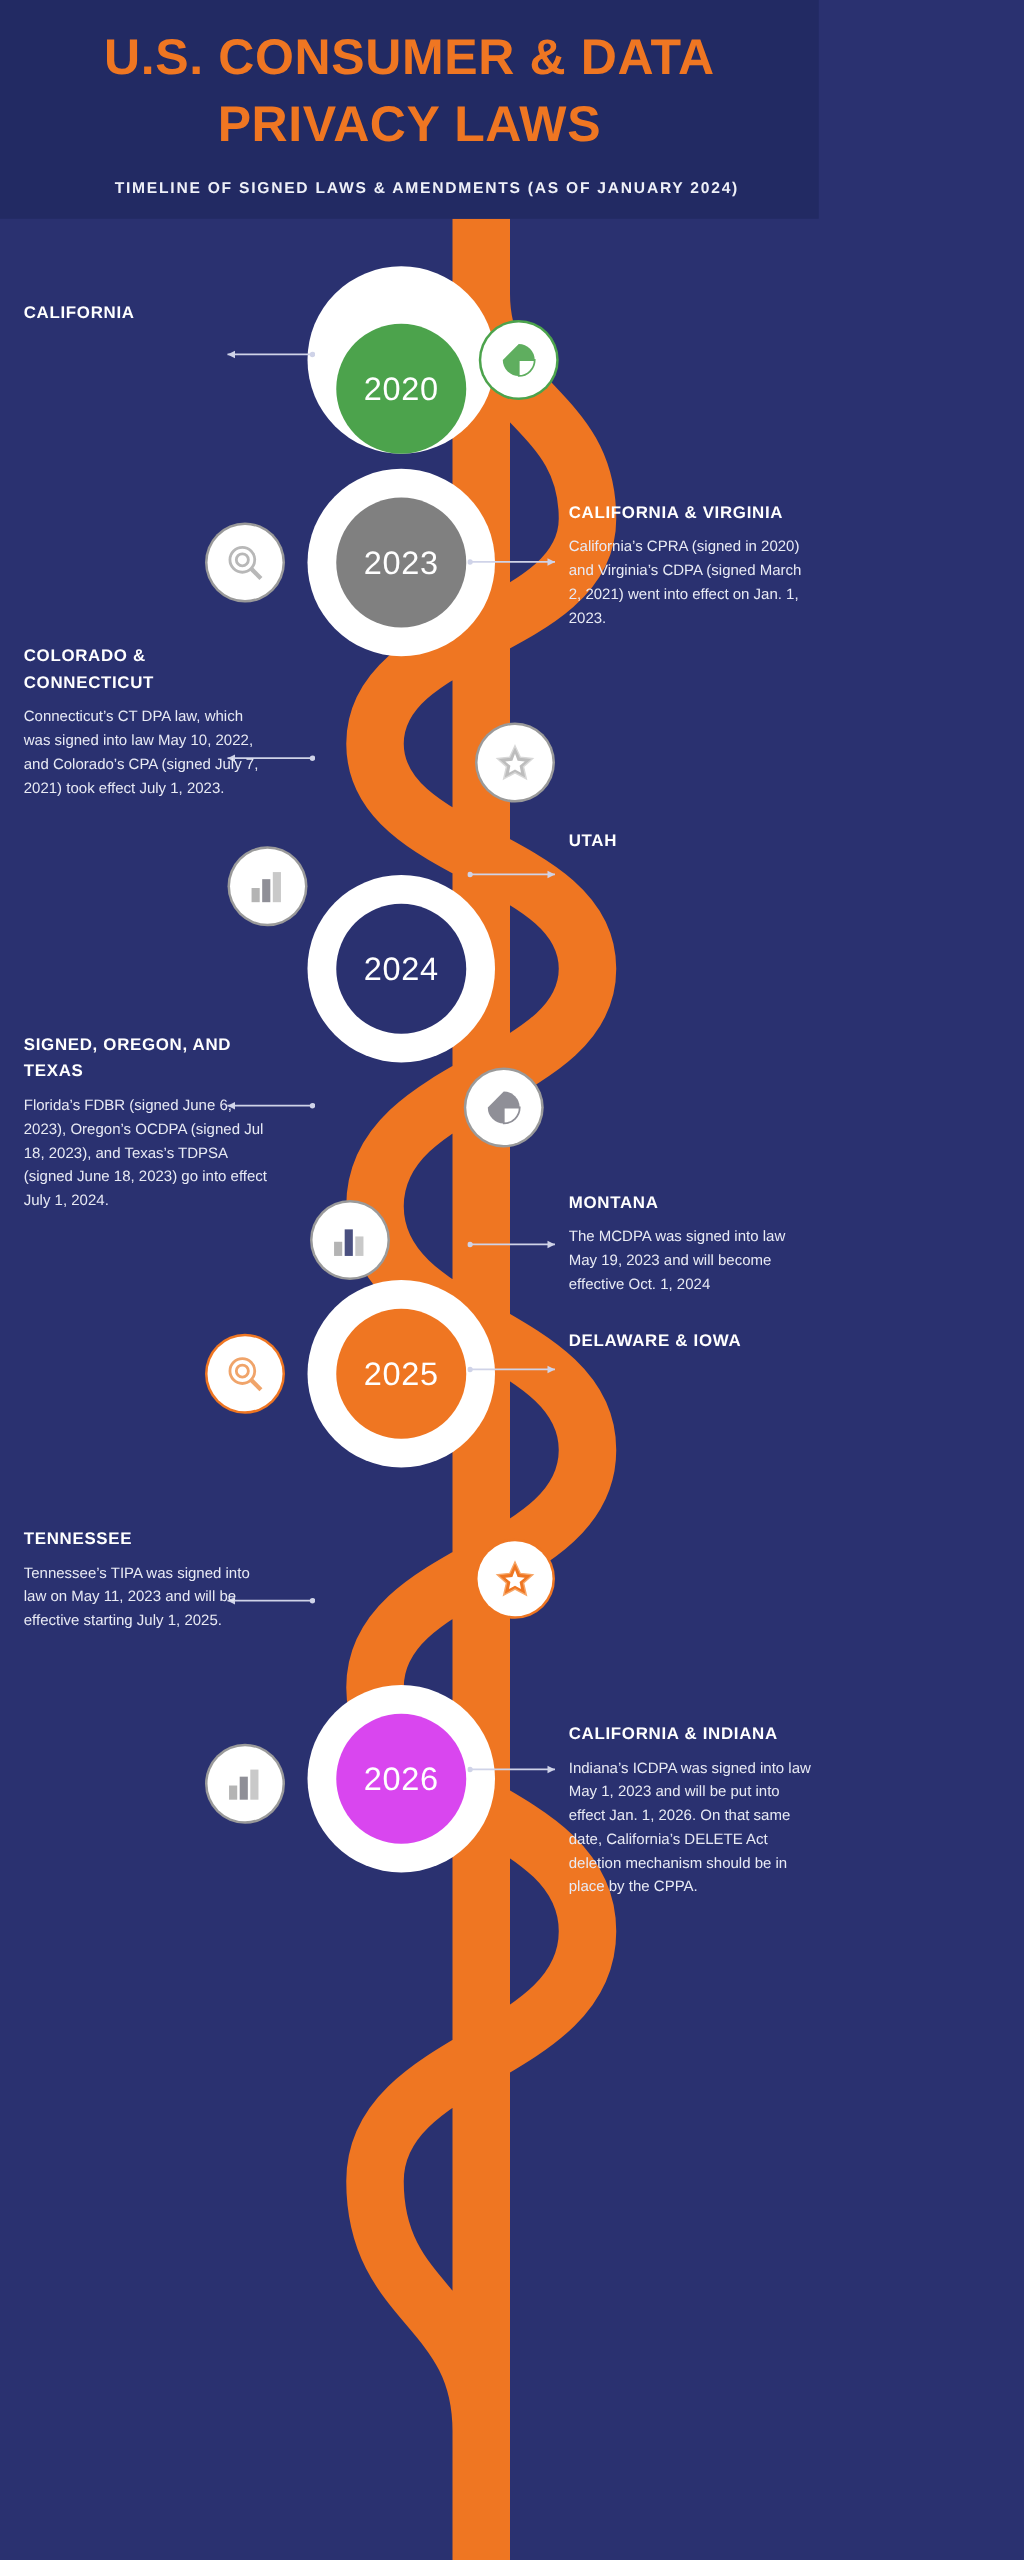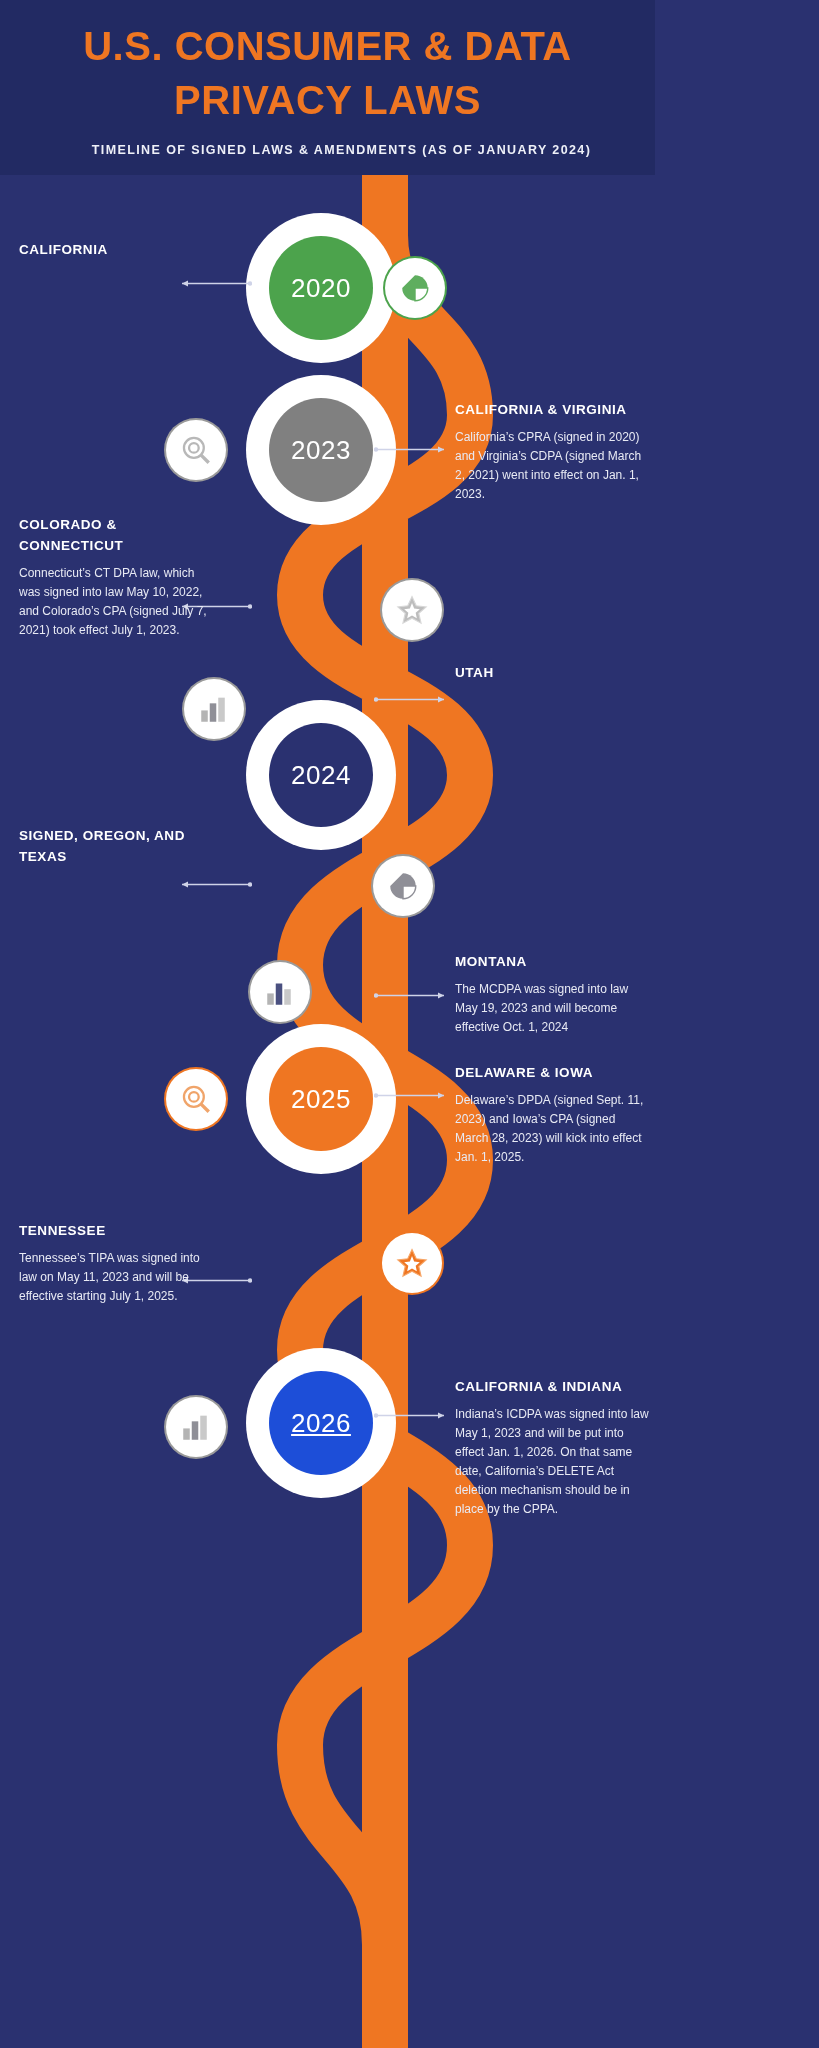--- a/index.html
+++ b/index.html
@@ -94,38 +94,38 @@
            C 300 510 470 510 470 600
            C 470 690 300 690 300 790
            C 300 890 470 890 470 985
            C 470 1080 300 1080 300 1175
            C 300 1270 470 1270 470 1370
            C 470 1470 300 1470 300 1570
            C 300 1670 385 1670 385 1770
            L 385 1873 Z" fill="none" stroke="#ef7622" stroke-width="46" stroke-linecap="butt"></path>
 </svg>
 
-<div class="year w150" style="left:246px; top:213px;">
+<div class="year w150" style="left:246px; top:213px;align-items:flex-end;">
   <div class="inner i104" style="background:#4ca34c;">2020</div>
 </div>
 
 <div class="year w150" style="left:246px; top:375px;">
   <div class="inner i104" style="background:#808080;">2023</div>
 </div>
 
 <div class="year w150" style="left:246px; top:700px;">
   <div class="inner i104" style="background:#2a3170; color:#ffffff;">2024</div>
 </div>
 
 <div class="year w150" style="left:246px; top:1024px;">
   <div class="inner i104" style="background:#ef7622;">2025</div>
 </div>
 
 <div class="year w150" style="left:246px; top:1348px;">
-  <div class="inner i104" style="background:#1d4ed8;text-decoration:underline;">2026</div>
+  <div class="inner i104" style="background:#d946ef;">2026</div>
 </div>
 
 <div class="badge ring-green" style="left:385px; top:258px;">
   <svg viewBox="0 0 24 24">
     <path d="M12 3 A9 9 0 1 1 3 12 Z" fill="#5fae5f"></path>
     <path d="M12 12 H21 A9 9 0 0 1 12 21 Z" fill="#ffffff" stroke="#5fae5f" stroke-width="1"></path>
   </svg>
 </div>
 
 <div class="badge ring-gray" style="left:166px; top:420px;">
@@ -267,30 +267,30 @@
   <h3>COLORADO &amp; CONNECTICUT</h3>
   <p>Connecticut’s CT DPA law, which was signed into law May 10, 2022, and Colorado’s CPA (signed July 7, 2021) took effect July 1, 2023.</p>
 </div>
 
 <div class="block right" style="left:455px; top:663px;">
   <h3>UTAH</h3>
 </div>
 
 <div class="block left" style="left:19px; top:826px;">
   <h3>SIGNED, OREGON, AND TEXAS</h3>
+  <p>Florida’s FDBR (signed June 6, 2023), Oregon’s OCDPA (signed Jul 18, 2023), and Texas’s TDPSA (signed June 18, 2023) go into effect July 1, 2024.</p>
 </div>
 
 <div class="block right" style="left:455px; top:952px;">
   <h3>MONTANA</h3>
   <p>The MCDPA was signed into law May 19, 2023 and will become effective Oct. 1, 2024</p>
 </div>
 
 <div class="block right" style="left:455px; top:1063px;">
   <h3>DELAWARE &amp; IOWA</h3>
-  <p>Delaware’s DPDA (signed Sept. 11, 2023) and Iowa’s CPA (signed March 28, 2023) will kick into effect Jan. 1, 2025.</p>
 </div>
 
 <div class="block left" style="left:19px; top:1221px;">
   <h3>TENNESSEE</h3>
   <p>Tennessee’s TIPA was signed into law on May 11, 2023 and will be effective starting July 1, 2025.</p>
 </div>
 
 <div class="block right" style="left:455px; top:1377px;">
   <h3>CALIFORNIA &amp; INDIANA</h3>
   <p>Indiana’s ICDPA was signed into law May 1, 2023 and will be put into effect Jan. 1, 2026. On that same date, California’s DELETE Act deletion mechanism should be in place by the CPPA.</p>

